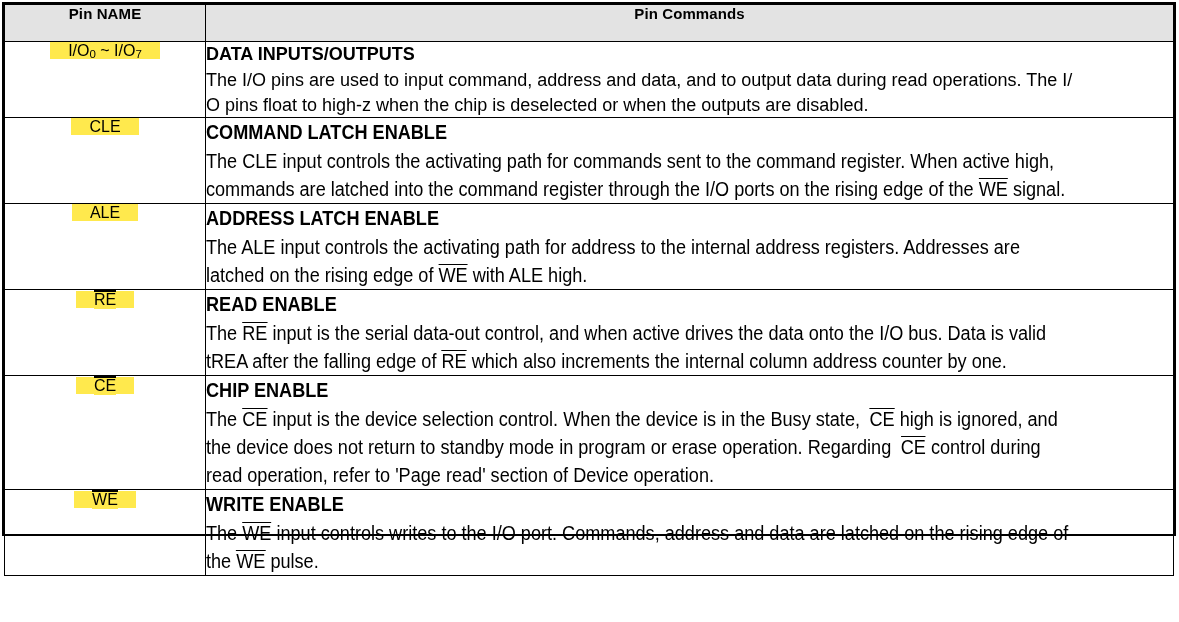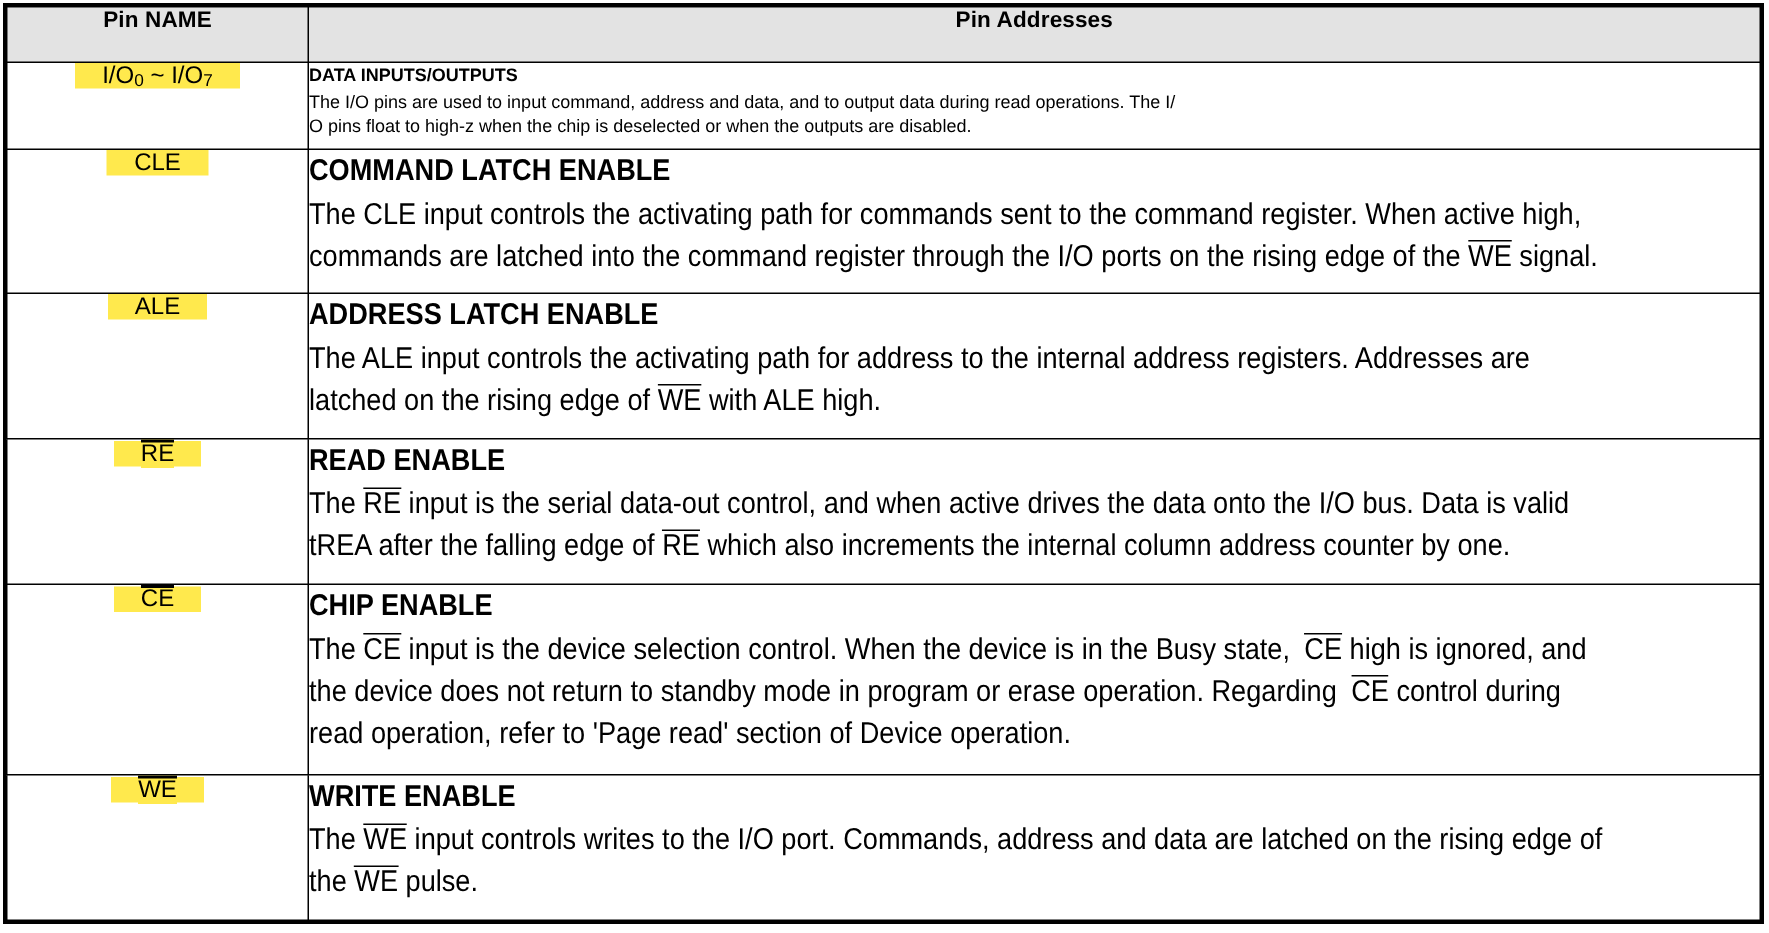--- a/index.html
+++ b/index.html
@@ -13,21 +13,21 @@
     font-family: "Liberation Sans", sans-serif;
     color: #000000;
     overflow: hidden;
   }
 
   .table-wrap {
     position: absolute;
     left: 2px;
     top: 2px;
     width: 1174px;
-    height: 614px;
+    height: 534px;
     box-sizing: border-box;
     border: 2px solid #000000;
     background: #ffffff;
   }
 
   table.pin-table {
     width: 100%;
     height: 100%;
     border-collapse: collapse;
     table-layout: fixed;
@@ -75,21 +75,21 @@
   sub {
     font-size: 0.72em;
     vertical-align: baseline;
     position: relative;
     top: 2px;
   }
 
   
   td.pin-func {
     padding: 7px 6px 6px 8px;
-    font-size: 12px;
+    font-size: 18px;
     line-height: 1.38;
   }
   .fn-title {
     font-weight: bold;
     display: block;
     margin-bottom: 1px;
   }
   .fn-body { display: block; }
 
   
@@ -113,21 +113,21 @@
 
 <div class="table-wrap">
   <table class="pin-table">
     <colgroup>
       <col class="c-name">
       <col class="c-func">
     </colgroup>
     <thead>
       <tr>
         <th>Pin NAME</th>
-        <th>Pin Addresses</th>
+        <th>Pin Commands</th>
       </tr>
     </thead>
     <tbody>
 
       <tr>
         <td class="pin-name">
           <span class="hl"><span>I/O</span><sub>0</sub><span> ~ I/O</span><sub>7</sub></span>
         </td>
         <td class="pin-func">
           <span class="fn-title">DATA INPUTS/OUTPUTS</span>

